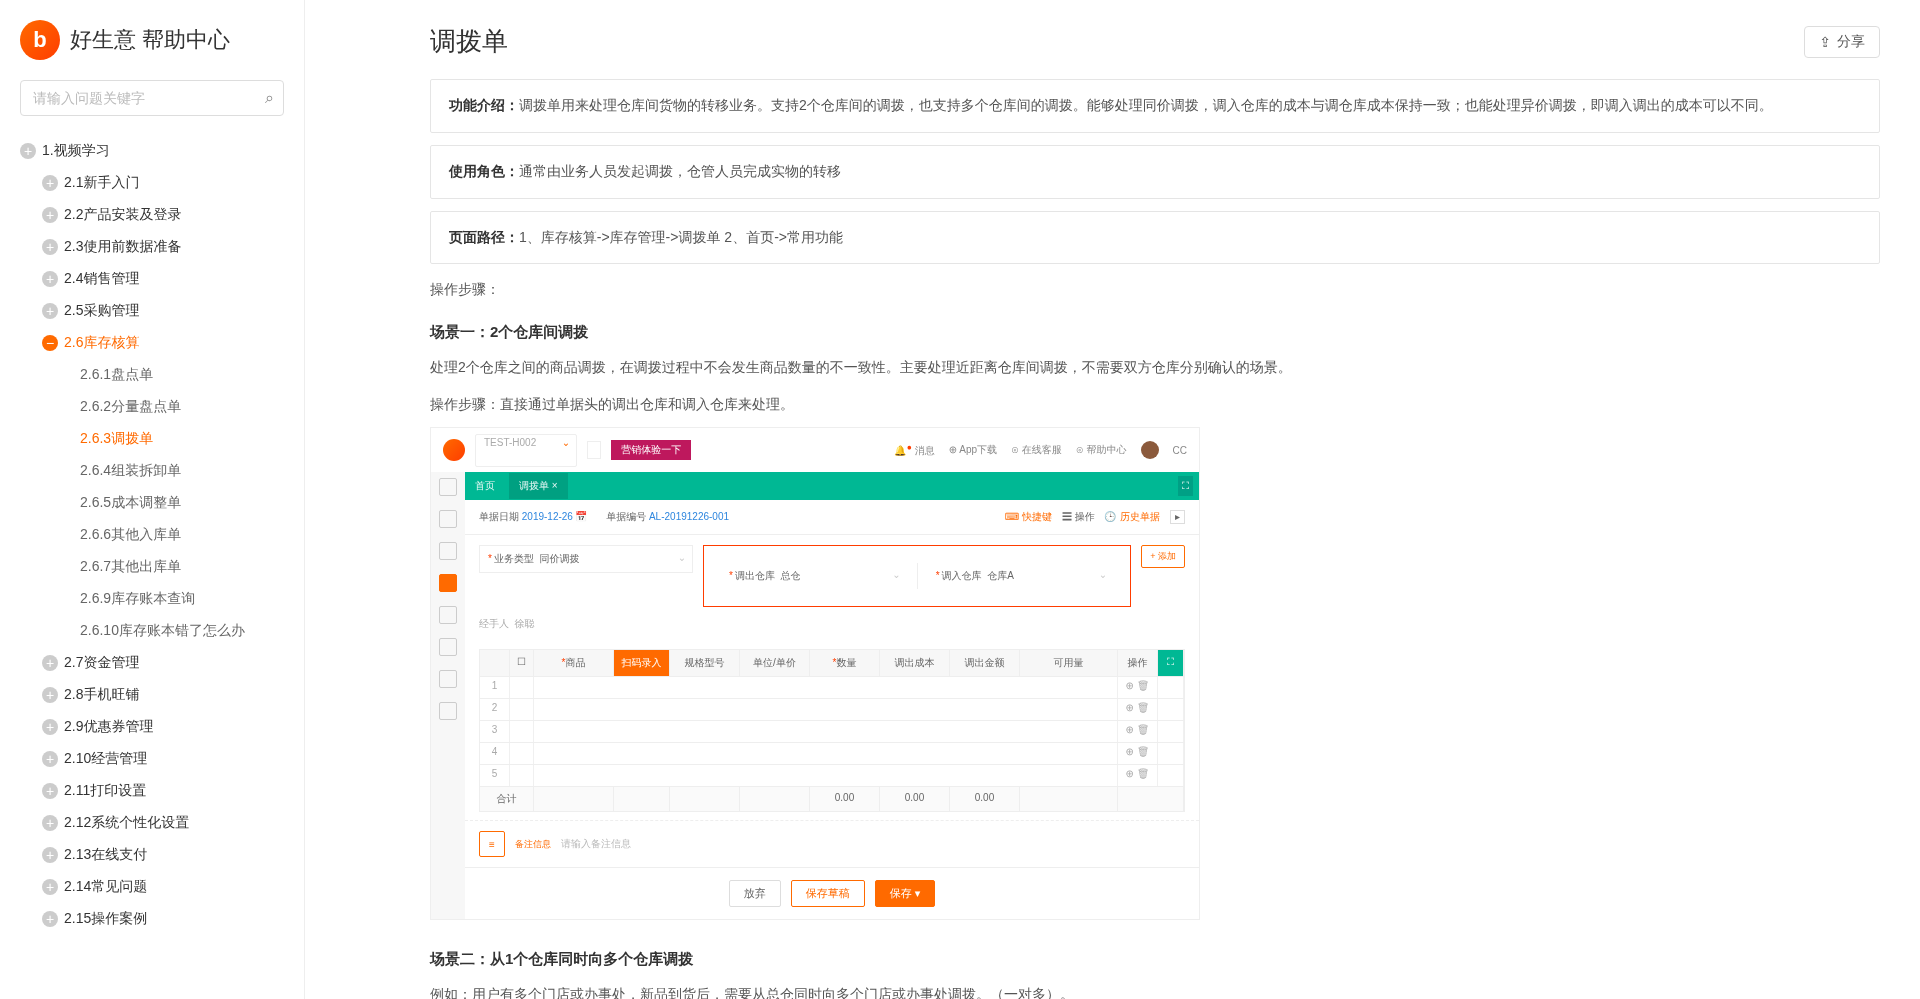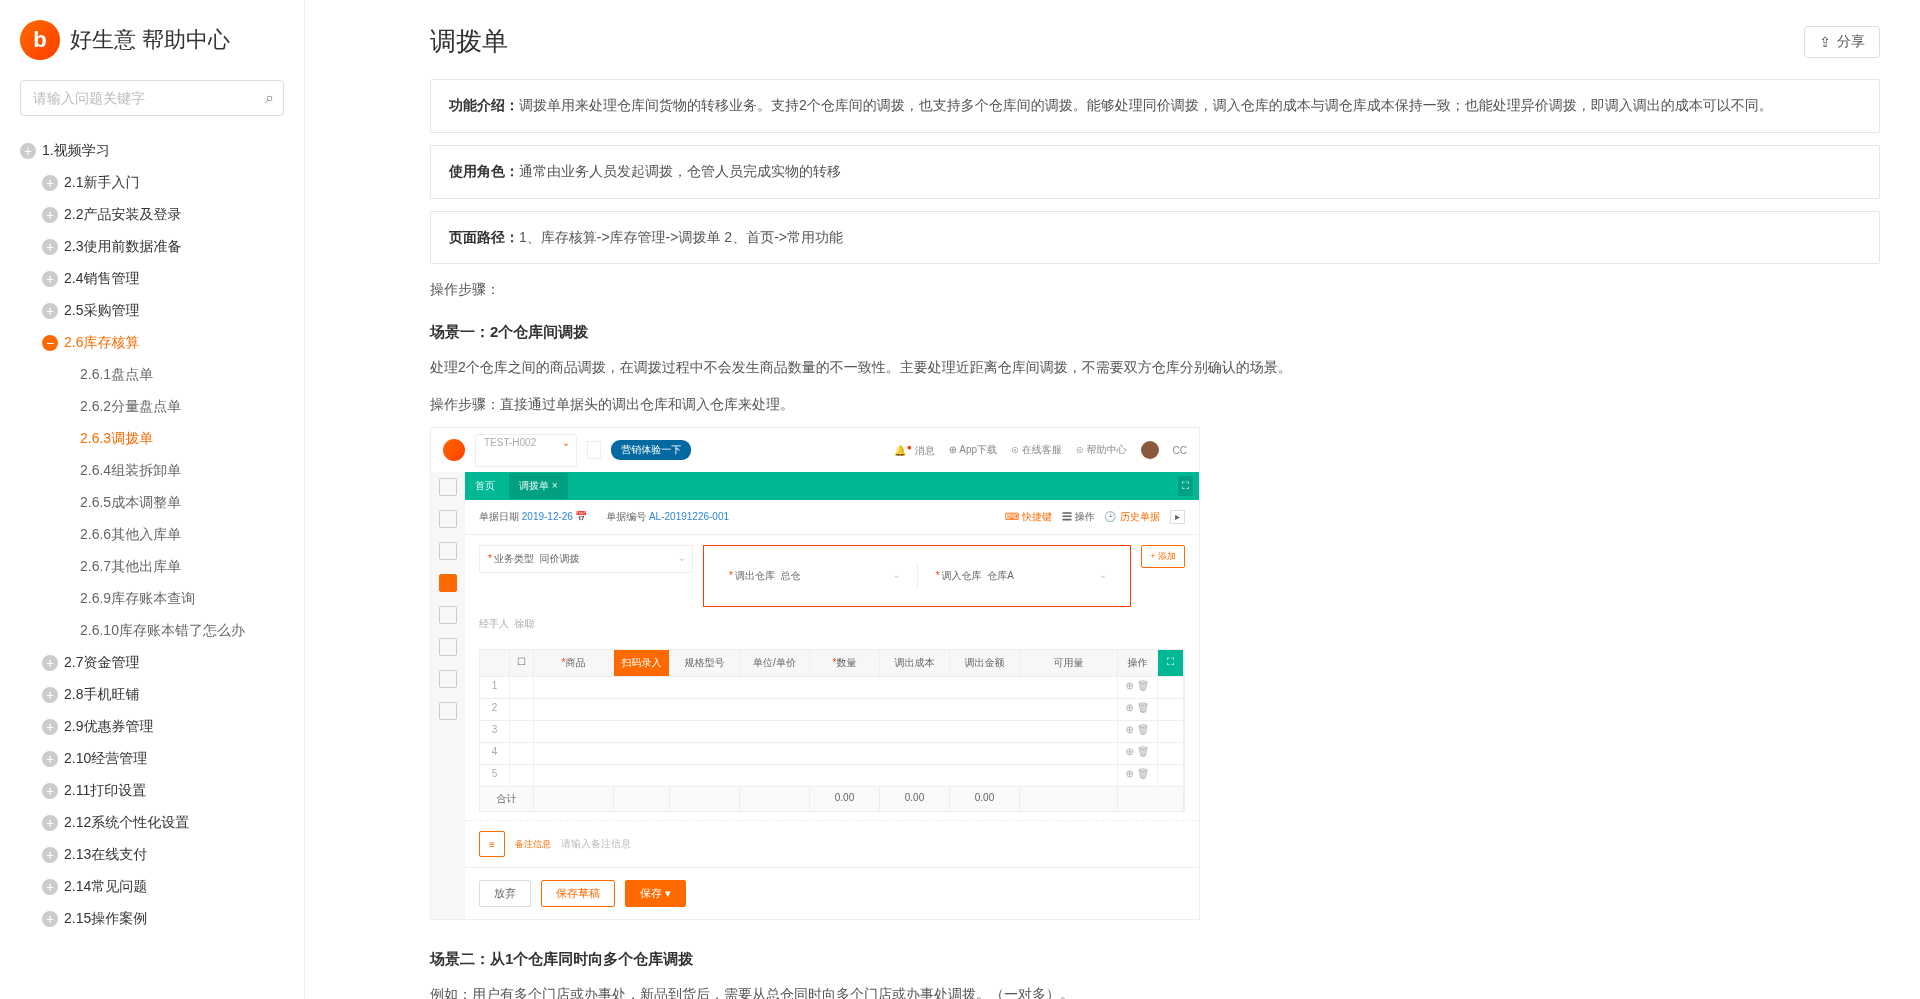--- a/index.html
+++ b/index.html
@@ -30,21 +30,21 @@
 .section-title{font-size:15px;color:#333;margin-top:20px;margin-bottom:12px;font-weight:600}
 p.body{font-size:14px;color:#555;line-height:1.9;margin-bottom:10px}
 
 
 .mock{width:770px;border:1px solid #eee;margin:10px 0 30px 0;font-size:11px;color:#666;background:#fff}
 .mock-top{height:44px;background:#fff;display:flex;align-items:center;padding:0 12px;justify-content:space-between}
 .mock-top-left{display:flex;align-items:center;gap:10px}
 .mock-logo{width:22px;height:22px;border-radius:50%;background:linear-gradient(135deg,#ff6a00,#ff3d00)}
 .mock-select{border:1px solid #eee;padding:2px 40px 18px 8px;font-size:10px;color:#aaa;border-radius:2px;position:relative}
 .mock-select::after{content:"⌄";position:absolute;right:6px;color:#ff6a00}
-.mock-orange-btn{background:#0369a1;color:#fff;padding:3px 10px;border-radius:9px;font-size:10px}
+.mock-orange-btn{background:#be185d;color:#fff;padding:3px 10px;border-radius:0;font-size:10px}
 .mock-top-right{display:flex;align-items:center;gap:14px;font-size:10px;color:#888}
 .mock-top-right .dot{color:#ff3d00}
 .mock-avatar{width:18px;height:18px;border-radius:50%;background:#8b5a3c}
 .mock-body{display:flex}
 .mock-side{width:34px;background:#f7f7f7;display:flex;flex-direction:column;align-items:center;padding-top:6px;gap:14px}
 .mock-side-item{width:18px;height:18px;border:1px solid #ccc;border-radius:2px}
 .mock-side-item.active{background:#ff6a00;border-color:#ff6a00}
 .mock-content{flex:1}
 .mock-tabs{background:#00b894;color:#fff;height:28px;display:flex;align-items:center;padding:0 10px;gap:14px;font-size:10px;position:relative}
 .mock-tabs .tab{opacity:.9}
@@ -73,21 +73,21 @@
 .mock-thead .c-std{width:70px}
 .mock-thead .c-last{flex:1}
 .mock-thead .c-op{width:40px}
 .mock-thead .c-exp{width:26px;background:#00b894;color:#fff}
 .mock-row{display:flex;border-top:1px solid #eee;height:22px;font-size:10px}
 .mock-row div{border-right:1px solid #f0f0f0;text-align:center;padding:3px 0;color:#aaa}
 .mock-foot{display:flex;border-top:1px solid #eee;font-size:10px;background:#fafafa}
 .mock-foot div{padding:5px 4px;text-align:center;border-right:1px solid #eee;color:#666}
 .mock-note{display:flex;align-items:center;gap:10px;padding:10px 14px;border-top:1px dashed #eee;font-size:10px;color:#bbb}
 .mock-note-icon{width:26px;height:26px;border:1px solid #ff6a00;color:#ff6a00;display:flex;align-items:center;justify-content:center;border-radius:2px}
-.mock-actions{display:flex;justify-content:flex-start;gap:10px;padding:12px 14px;border-top:1px solid #eee}
+.mock-actions{display:flex;justify-content:center;gap:10px;padding:12px 14px;border-top:1px solid #eee}
 .mock-actions .btn{border:1px solid #ddd;padding:5px 14px;font-size:11px;border-radius:2px;color:#666}
 .mock-actions .btn.outline{border-color:#ff6a00;color:#ff6a00}
 .mock-actions .btn.primary{background:#ff6a00;color:#fff;border-color:#ff6a00}
 </style>
 </head>
 <body>
 
 <div class="sidebar">
   <div class="logo-row">
     <div class="logo">b</div>

